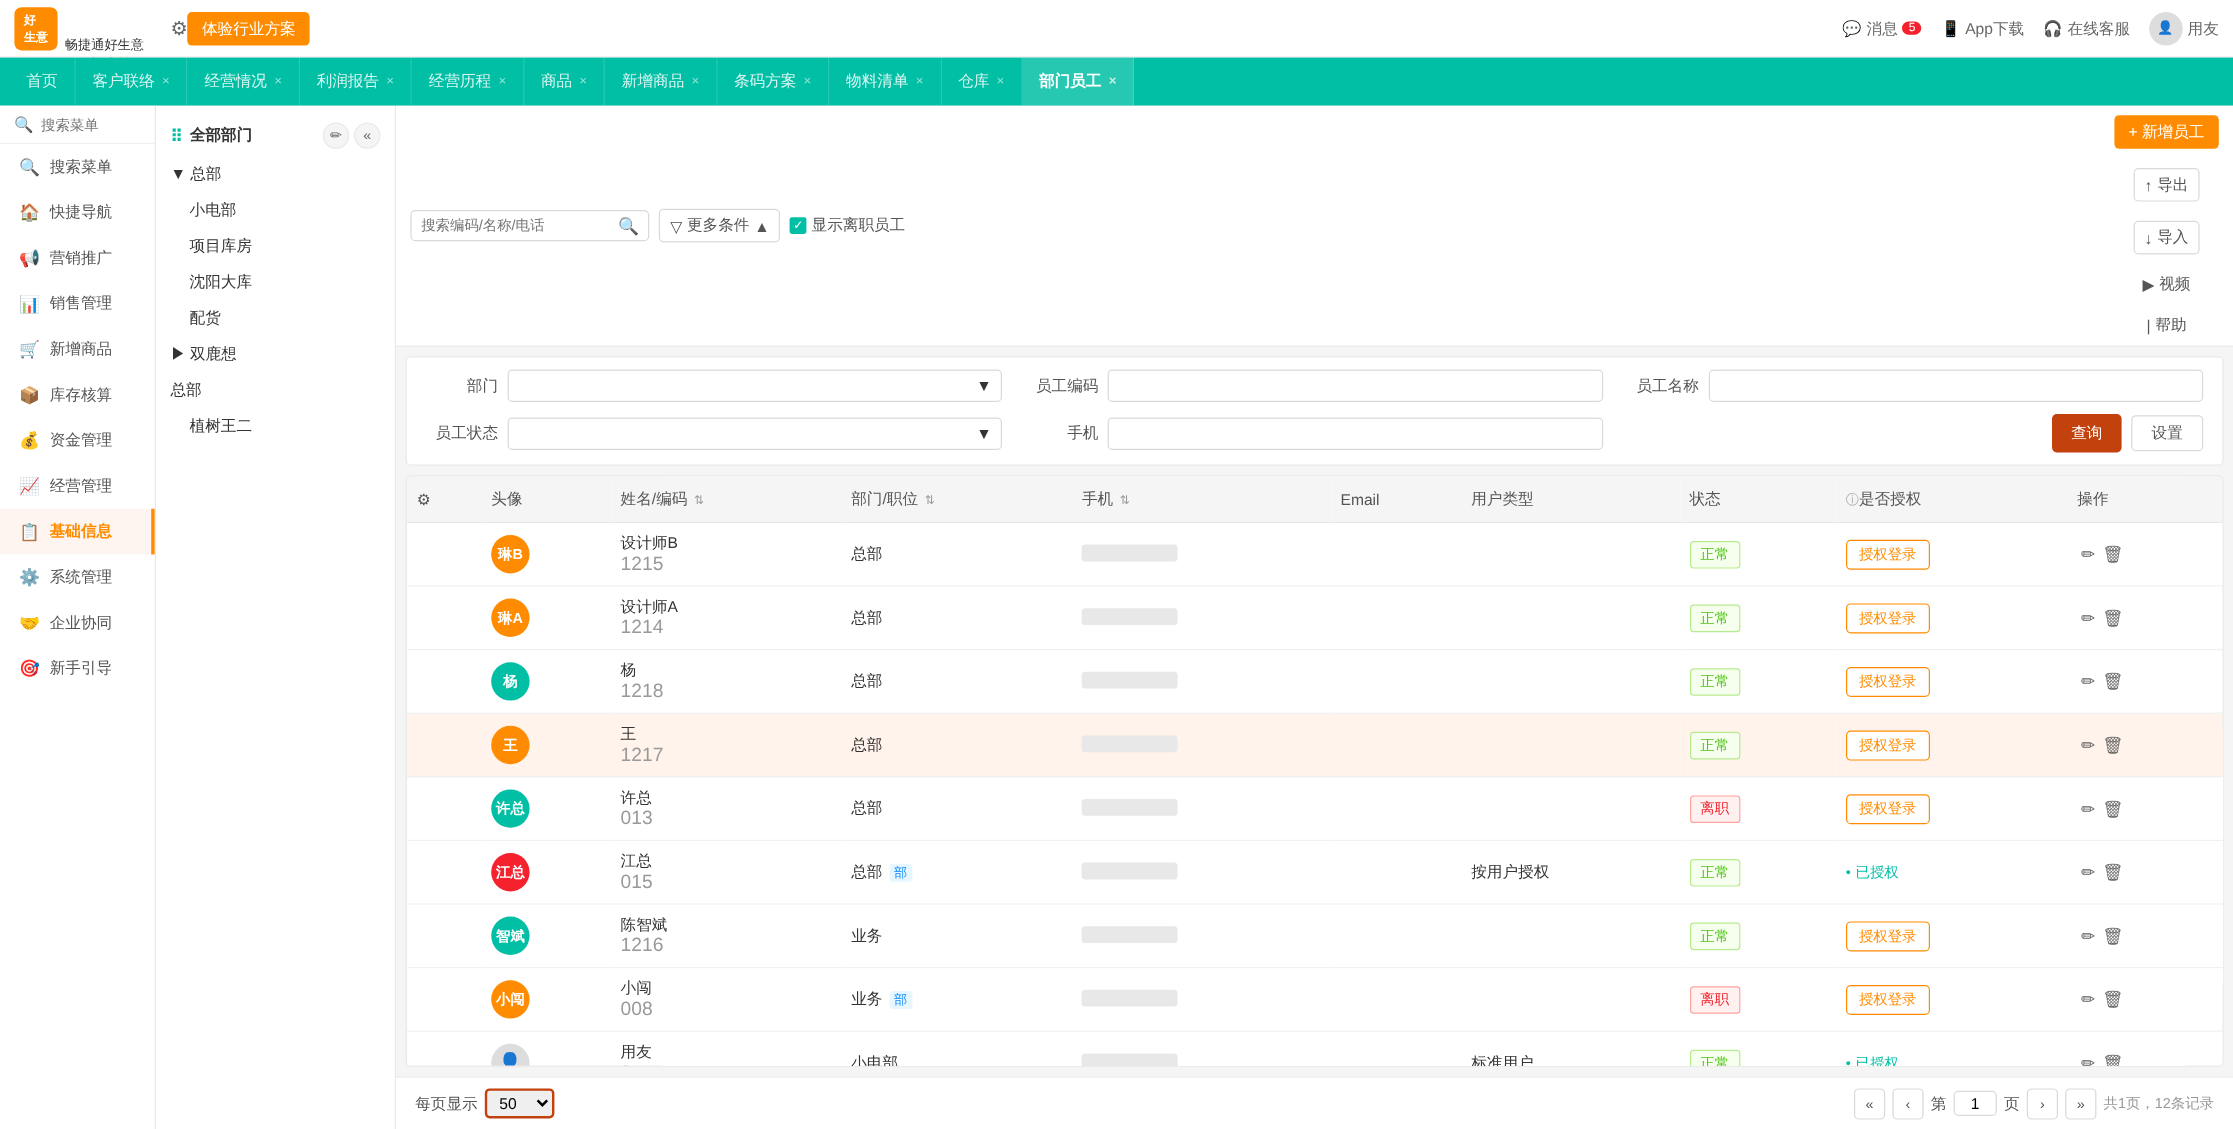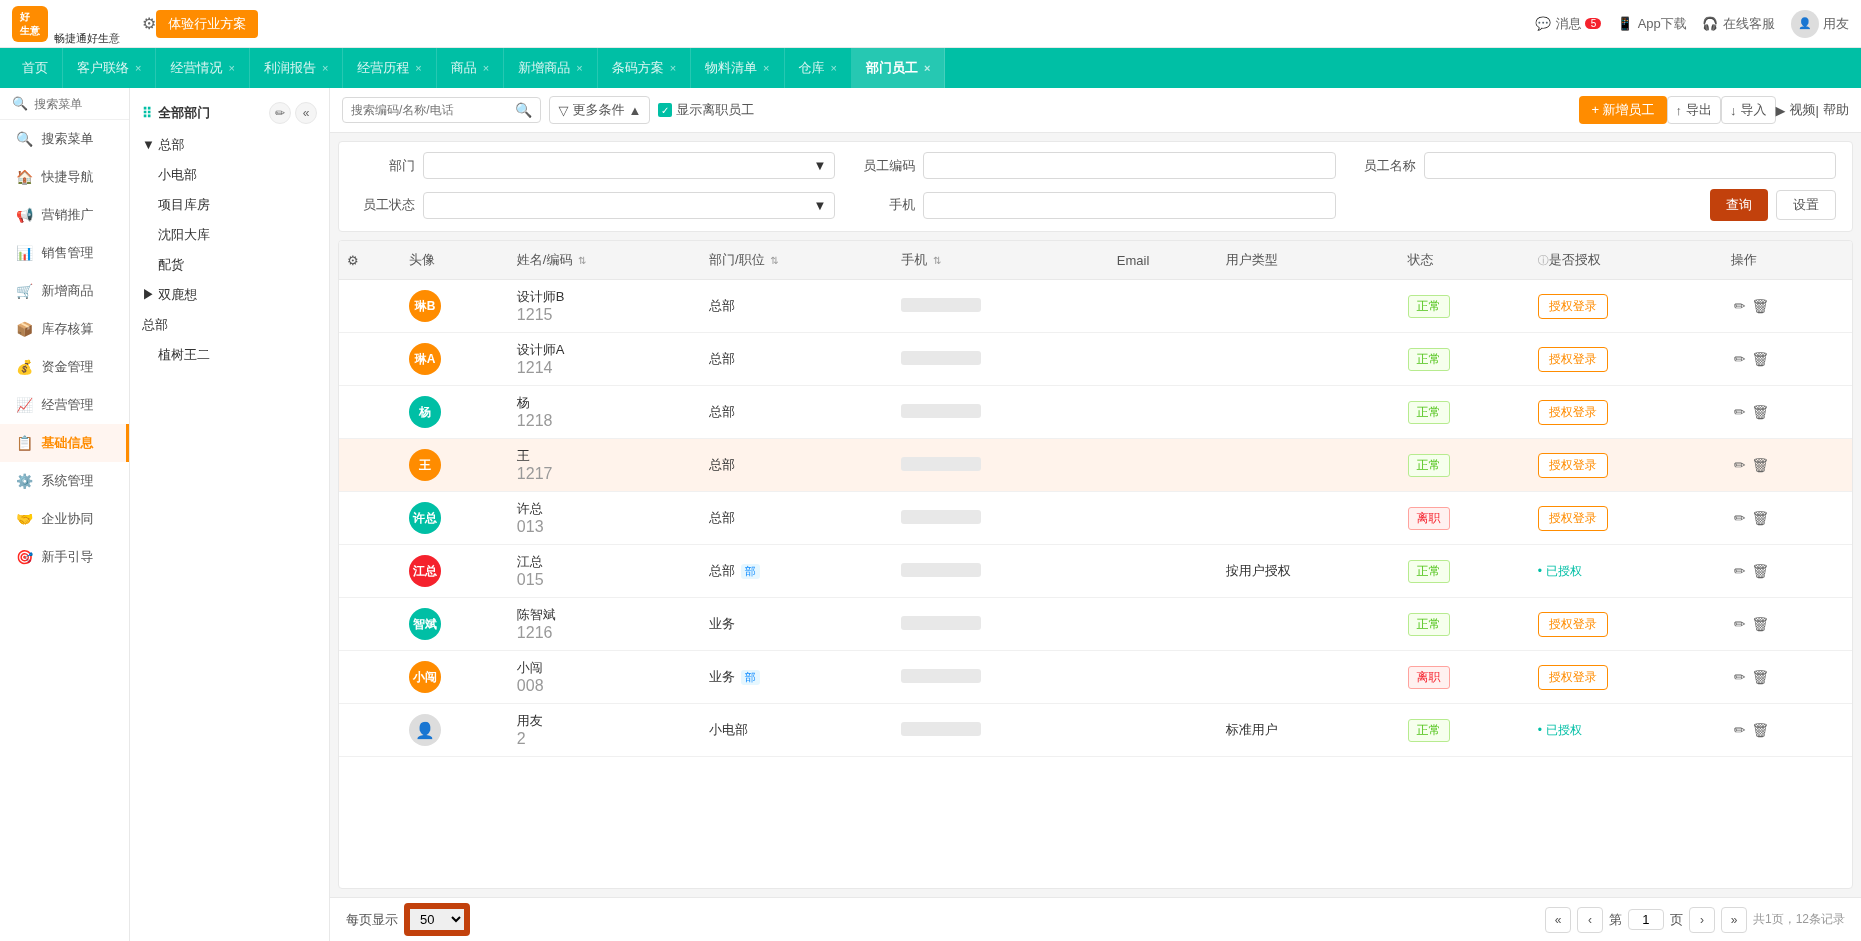--- a/index.html
+++ b/index.html
@@ -55,21 +55,21 @@
     .employee-panel { flex: 1; display: flex; flex-direction: column; overflow: hidden; background: #f5f5f5; }
 
     
     .toolbar { background: #fff; padding: 8px 12px; display: flex; align-items: center; gap: 8px; border-bottom: 1px solid #e8e8e8; flex-shrink: 0; }
     .search-box { display: flex; align-items: center; border: 1px solid #d9d9d9; border-radius: 4px; padding: 4px 8px; background: #fff; gap: 4px; }
     .search-box input { border: none; outline: none; font-size: 12px; color: #333; width: 160px; }
     .search-box .search-icon { color: #999; font-size: 14px; }
     .more-filter { display: flex; align-items: center; gap: 4px; color: #555; cursor: pointer; padding: 4px 8px; border: 1px solid #d9d9d9; border-radius: 4px; background: #fff; font-size: 12px; }
     .show-resigned { display: flex; align-items: center; gap: 4px; color: #555; font-size: 12px; cursor: pointer; }
     .checkbox-checked { width: 14px; height: 14px; background: #00bfa5; border-radius: 2px; display: flex; align-items: center; justify-content: center; color: #fff; font-size: 10px; }
-    .toolbar-right { margin-left: auto; display: flex; align-items: center; gap: 0; }
+    .toolbar-right { margin-left: auto; display: flex; align-items: center; gap: 16px; flex-direction: column; }
     .add-emp-btn { background: #ff8c00; color: #fff; border: none; border-radius: 4px; padding: 5px 12px; cursor: pointer; font-size: 13px; display: flex; align-items: center; gap: 4px; }
     .export-btn, .import-btn { display: flex; align-items: center; gap: 4px; color: #555; cursor: pointer; font-size: 12px; padding: 4px 8px; border: 1px solid #d9d9d9; border-radius: 4px; background: #fff; }
     .view-btn { display: flex; align-items: center; gap: 4px; color: #555; cursor: pointer; font-size: 12px; }
 
     
     .filter-row { background: #fff; border: 1px solid #e8e8e8; margin: 8px; border-radius: 4px; padding: 10px 16px; flex-shrink: 0; }
     .filter-grid { display: grid; grid-template-columns: 1fr 1fr 1fr; gap: 10px 20px; }
     .filter-item { display: flex; align-items: center; gap: 8px; }
     .filter-label { color: #555; font-size: 13px; white-space: nowrap; width: 60px; text-align: right; }
     .filter-input { flex: 1; border: 1px solid #d9d9d9; border-radius: 4px; padding: 5px 8px; font-size: 13px; color: #333; outline: none; }
@@ -95,21 +95,21 @@
     .sort-icon { color: #999; font-size: 10px; margin-left: 2px; }
     .phone-blur { background: #e8e8e8; color: transparent; border-radius: 3px; display: inline-block; width: 80px; height: 14px; }
     .dept-tag { display: inline-block; background: #e6f7ff; color: #1890ff; border-radius: 3px; padding: 0 4px; font-size: 11px; margin-left: 2px; }
     .emp-name-code { display: flex; flex-direction: column; }
     .emp-name { font-size: 13px; color: #333; }
     .emp-code { font-size: 16px; color: #999; }
 
     
     .pagination { background: #fff; border-top: 1px solid #e8e8e8; padding: 8px 16px; display: flex; align-items: center; justify-content: space-between; flex-shrink: 0; height: 44px; }
     .page-size-select { display: flex; align-items: center; gap: 6px; color: #555; font-size: 13px; }
-    .page-size-select select { border: 6px solid #c2410c; border-radius: 4px; padding: 2px 6px; font-size: 13px; outline: none; }
+    .page-size-select select { border: 2px solid #c2410c; border-radius: 4px; padding: 2px 6px; font-size: 13px; outline: none; }
     .page-controls { display: flex; align-items: center; gap: 6px; color: #555; font-size: 13px; }
     .page-btn { width: 26px; height: 26px; border: 1px solid #d9d9d9; border-radius: 4px; display: flex; align-items: center; justify-content: center; cursor: pointer; background: #fff; color: #555; font-size: 12px; }
     .page-input { width: 36px; border: 1px solid #d9d9d9; border-radius: 4px; padding: 2px 4px; text-align: center; font-size: 13px; outline: none; }
     .total-info { color: #999; font-size: 12px; }
   </style>
 </head>
 <body>
 
 <div class="top-bar">
   <div class="logo-area">

